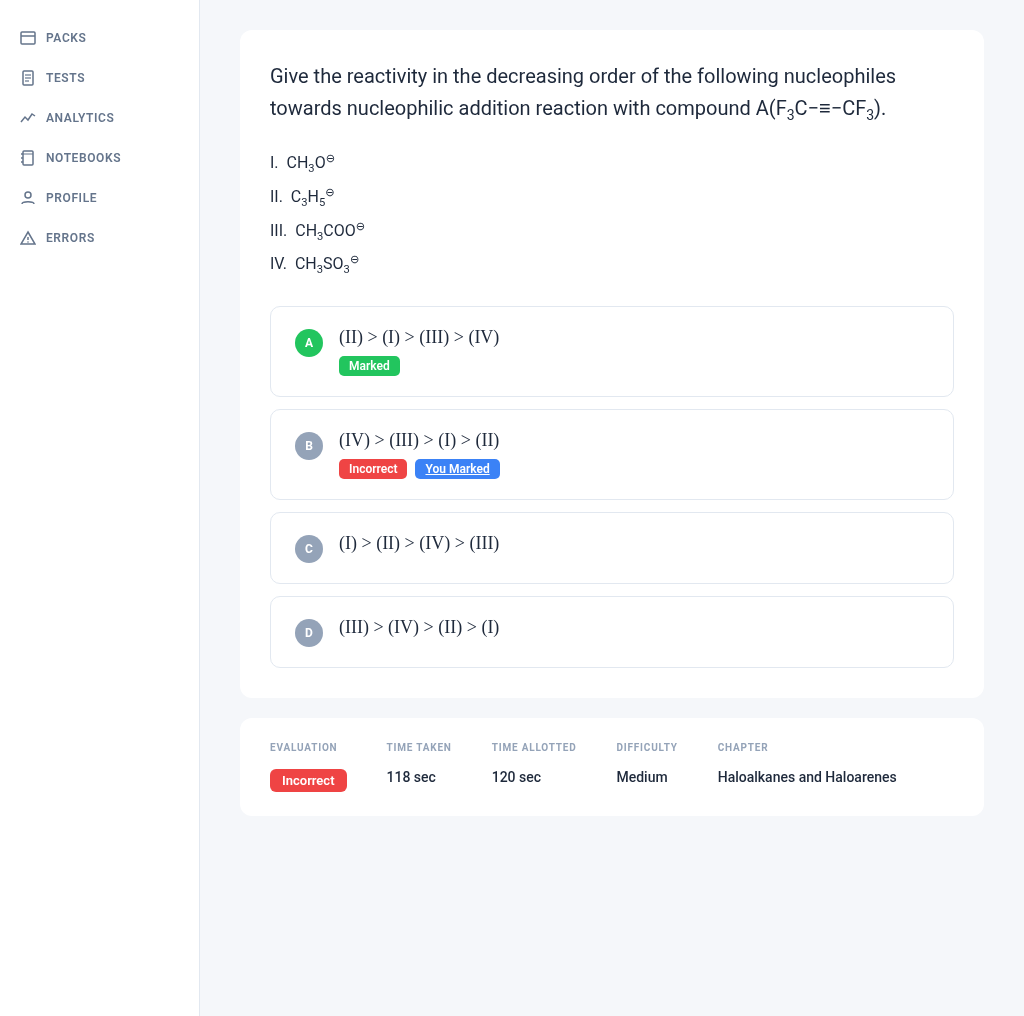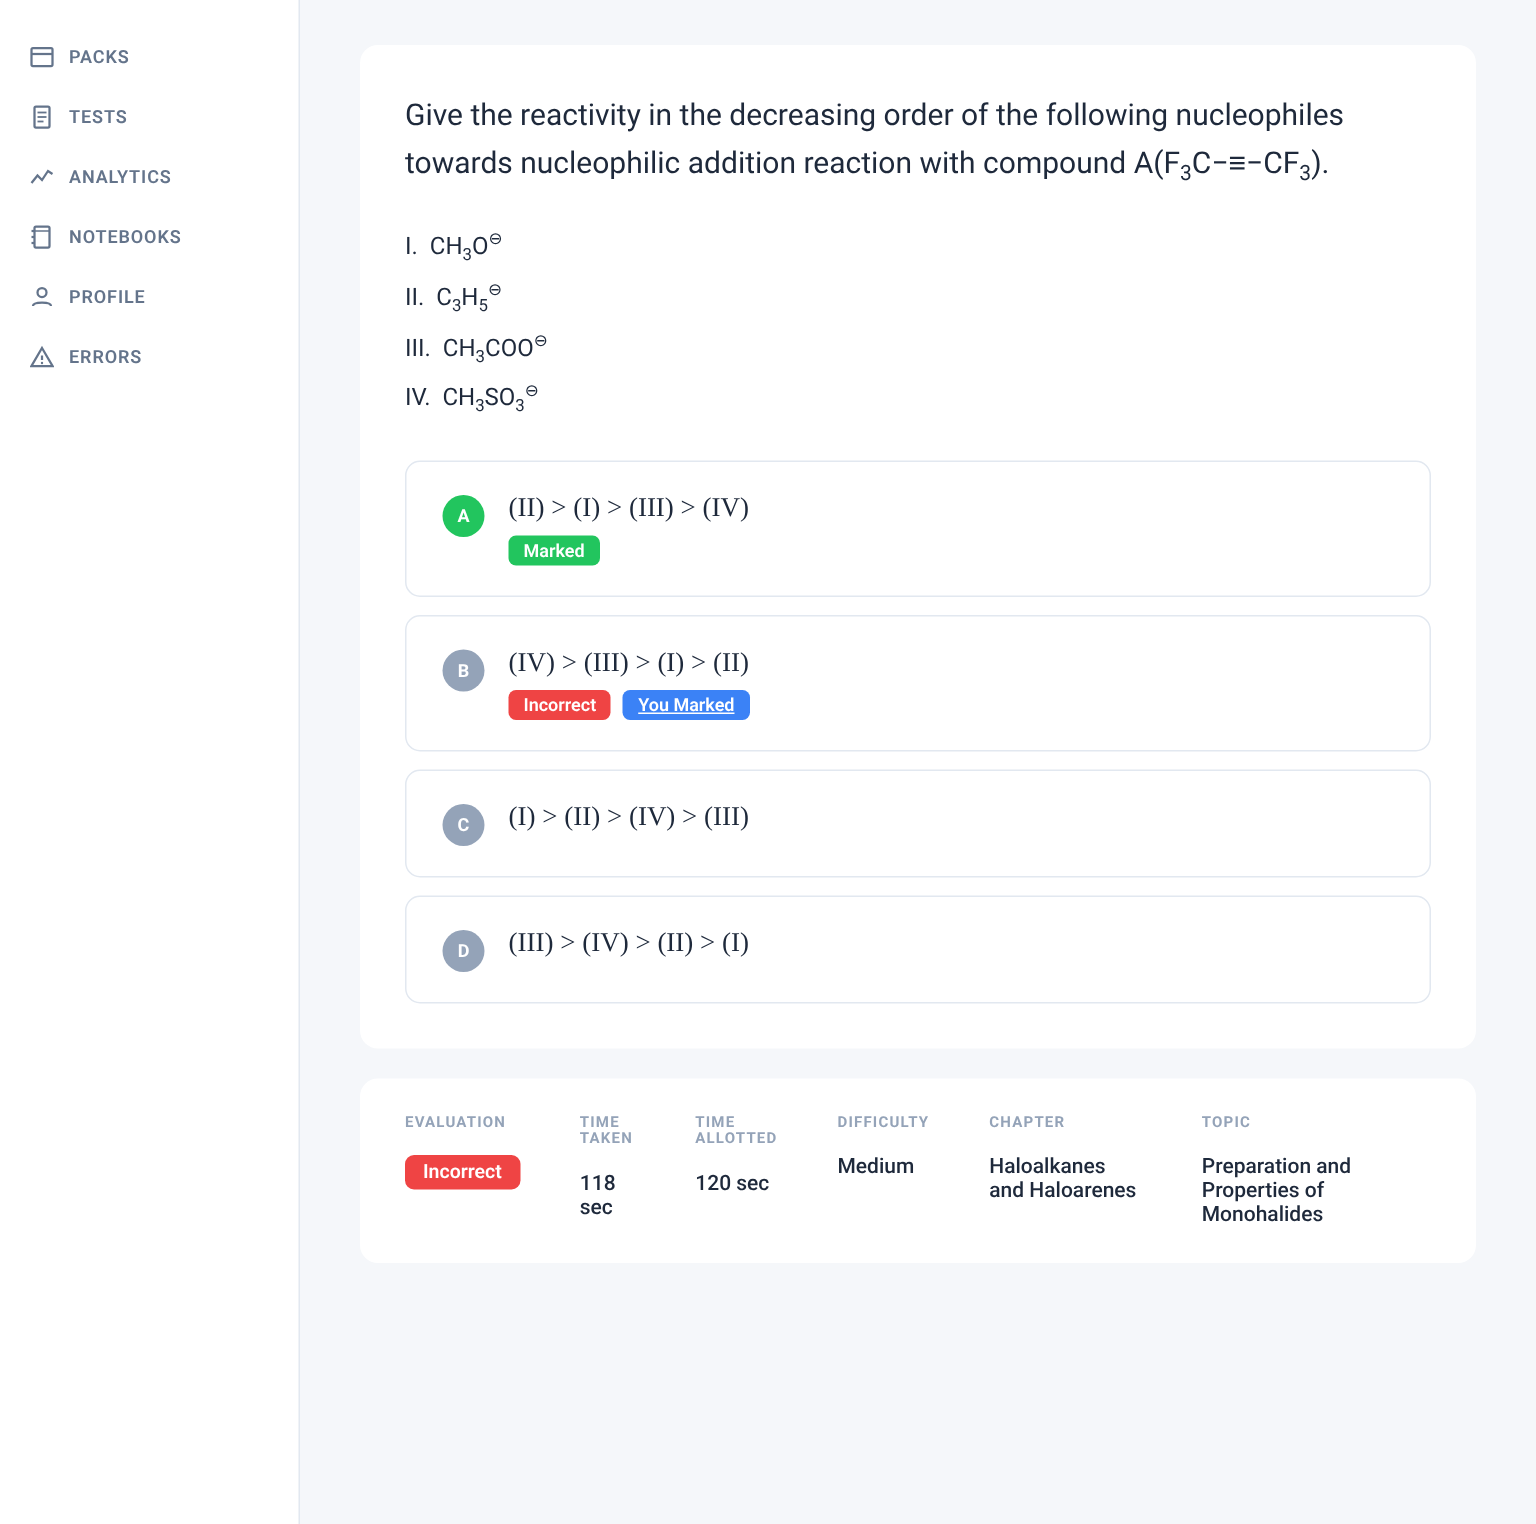--- a/index.html
+++ b/index.html
@@ -317,19 +317,15 @@
       <span class="footer-value">120 sec</span>
     </div>
     <div class="footer-col">
       <span class="footer-label">DIFFICULTY</span>
       <span class="footer-value">Medium</span>
     </div>
     <div class="footer-col">
       <span class="footer-label">CHAPTER</span>
       <span class="footer-value">Haloalkanes and Haloarenes</span>
     </div>
-    <div class="footer-col">
-      <span class="footer-label">TOPIC</span>
-      <span class="footer-value">Preparation and Properties of Monohalides</span>
-    </div>
   </div>
 
 </main>
 
 </body></html>

